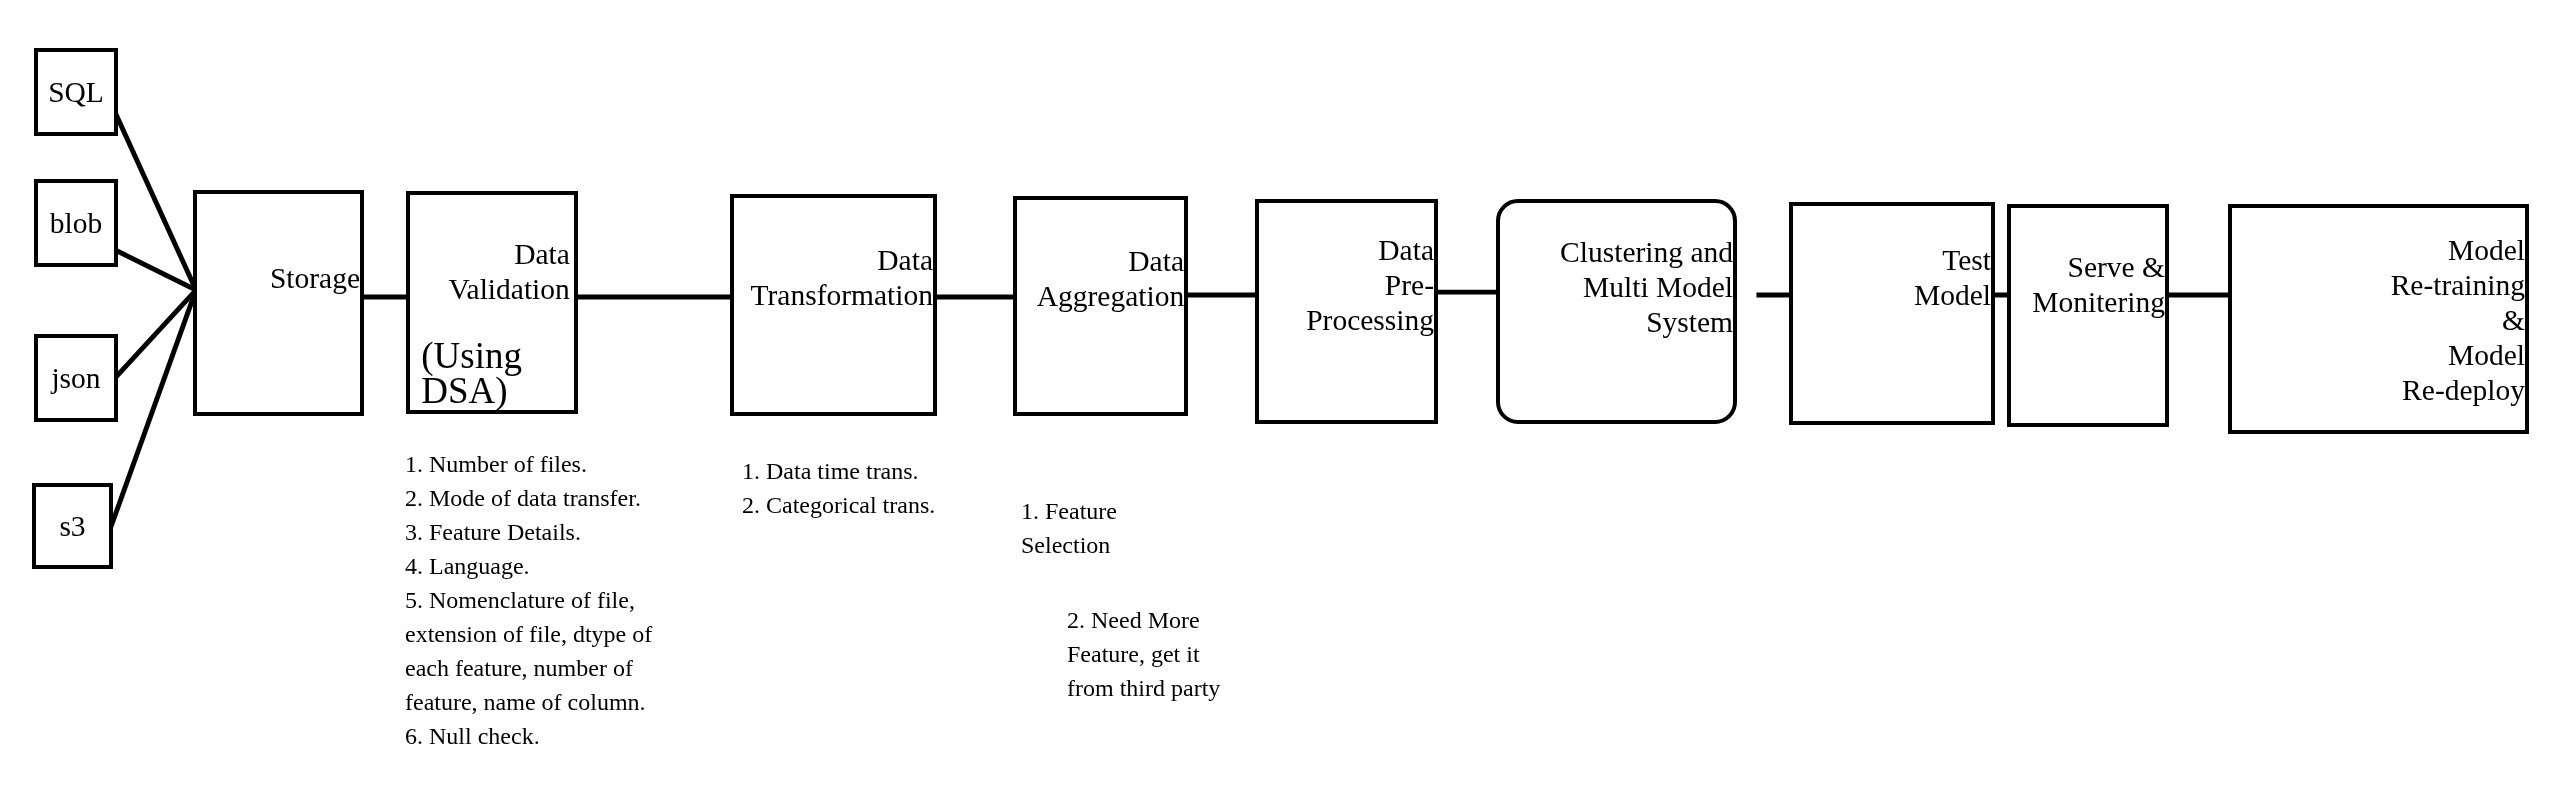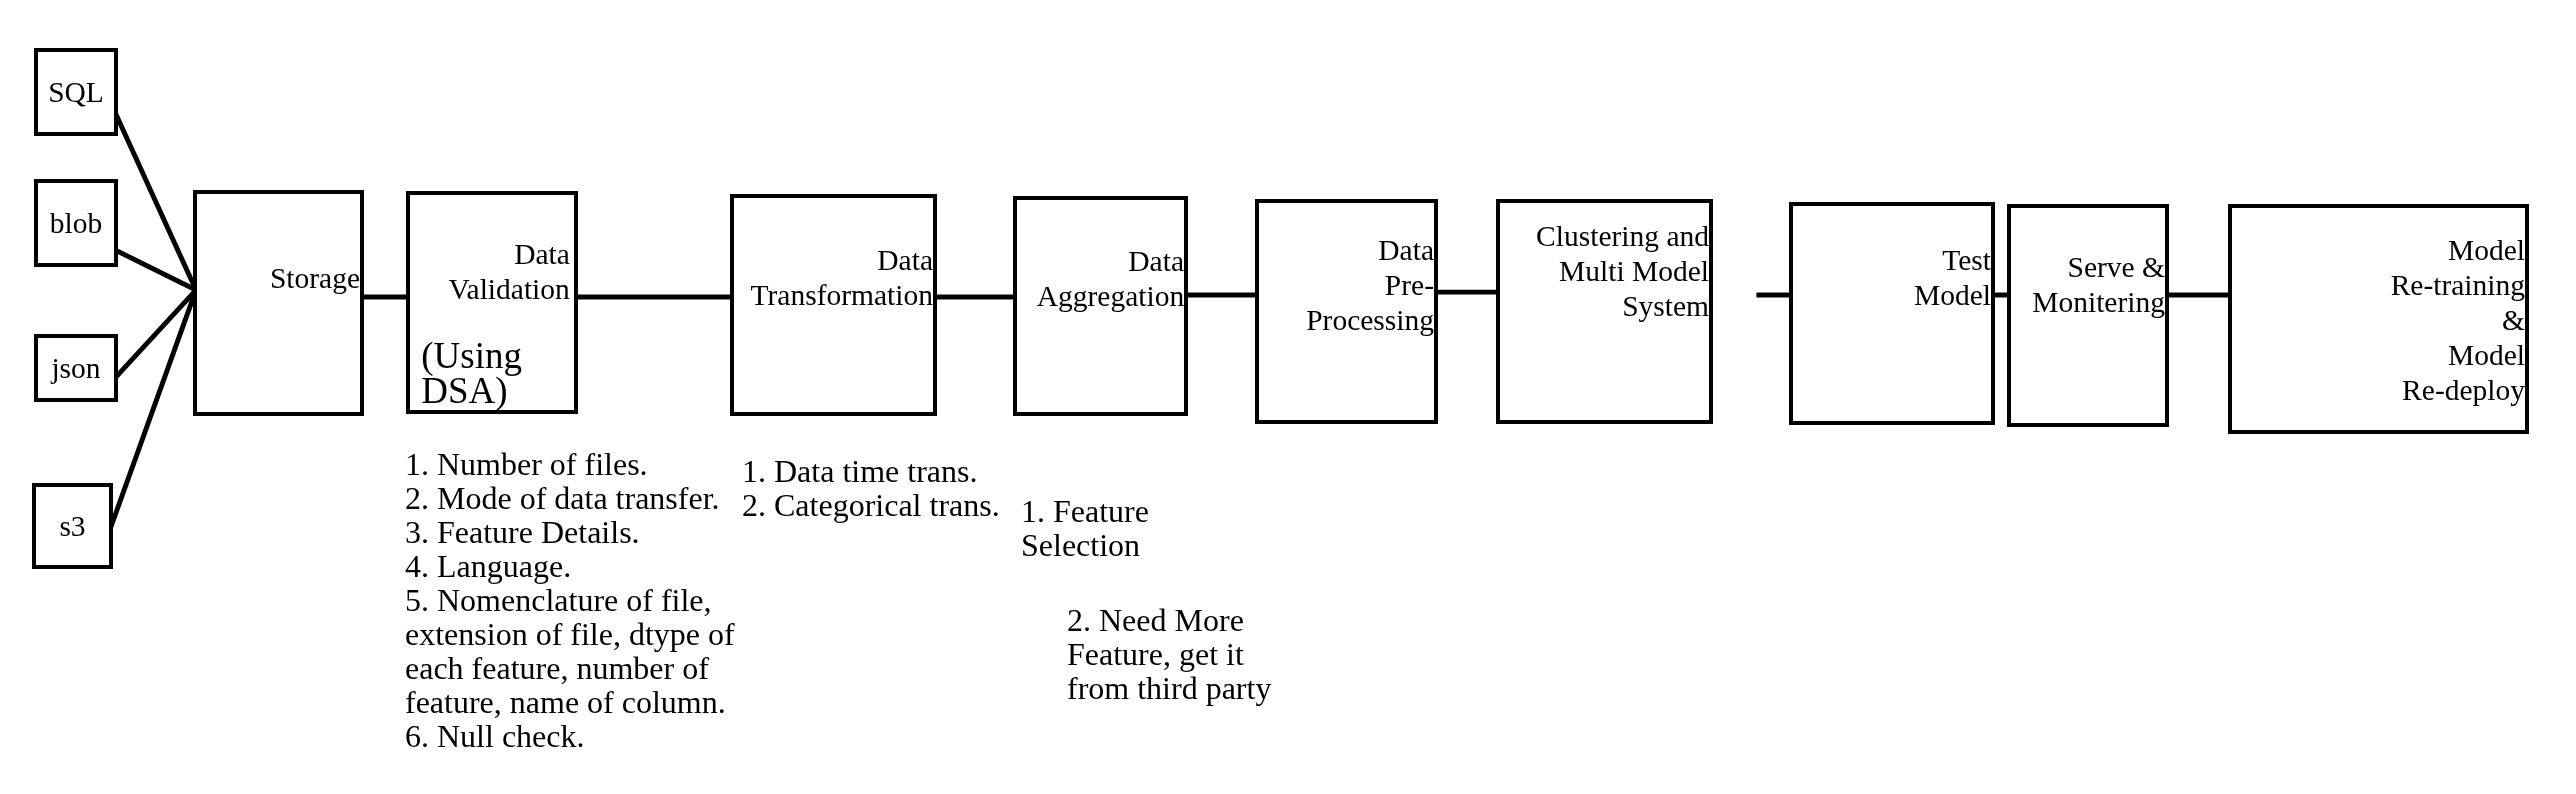--- a/index.html
+++ b/index.html
@@ -37,38 +37,38 @@
     text-align: right;
   }
   .sublabel {
     font-size: 37px;
     line-height: 35px;
     white-space: pre-line;
     margin-top: 31px;
   }
   .notes {
     position: absolute;
-    font-size: 32px;
+    font-size: 24px;
     line-height: 34px;
     white-space: pre-line;
     z-index: 1;
   }
   .notes .para + .para { margin-top: 7px; margin-left: 46px; }
 
   
   #box-sql            { left: 34px;   top: 48px;  width: 84px; height: 88px; }
   #box-blob           { left: 34px;   top: 179px; width: 84px; height: 88px; }
-  #box-json           { left: 34px;   top: 334px; width: 84px; height: 68px; }
+  #box-json           { left: 34px;   top: 334px; width: 84px; height: 88px; }
   #box-s3             { left: 32px;   top: 483px; width: 81px; height: 86px; }
   #box-storage        { left: 193px;  top: 190px; width: 171px; height: 226px; padding-top: 67px;  text-align: center; }
   #box-validation     { left: 406px;  top: 191px; width: 172px; height: 223px; padding: 42px 4.2px 0 11.2px; }
   #box-transformation { left: 730px; top: 194px; width: 207px; height: 222px; padding: 45px 0 0 12.6px; }
   #box-aggregation    { left: 1013px; top: 196px; width: 175px; height: 220px; padding: 44px 0 0 19.7px; }
   #box-preprocessing  { left: 1255px; top: 199px; width: 183px; height: 225px; padding: 29.5px 0 0 17px; }
-  #box-clustering     { left: 1496px; top: 199px; width: 217px; height: 225px; padding: 16px 0 0 21px; }
+  #box-clustering     { left: 1496px; top: 199px; width: 241px; height: 225px; padding: 32px 0 0 21px; border-radius: 22px; }
   #box-test           { left: 1789px; top: 202px; width: 206px; height: 223px; padding: 37px 0 0 27px; }
   #box-serve          { left: 2007px; top: 204px; width: 162px; height: 223px; padding: 42px 0 0 11.2px; }
   #box-retrain        { left: 2228px; top: 204px; width: 301px; height: 230px; padding: 25px 0 0 19.7px; }
 
   #notes-validation     { left: 405px;  top: 447px; width: 344px; }
   #notes-transformation { left: 742px; top: 454px; width: 337px; }
   #notes-aggregation    { left: 1021px; top: 460px; width: 295px; }
 </style>
 </head>
 <body>

